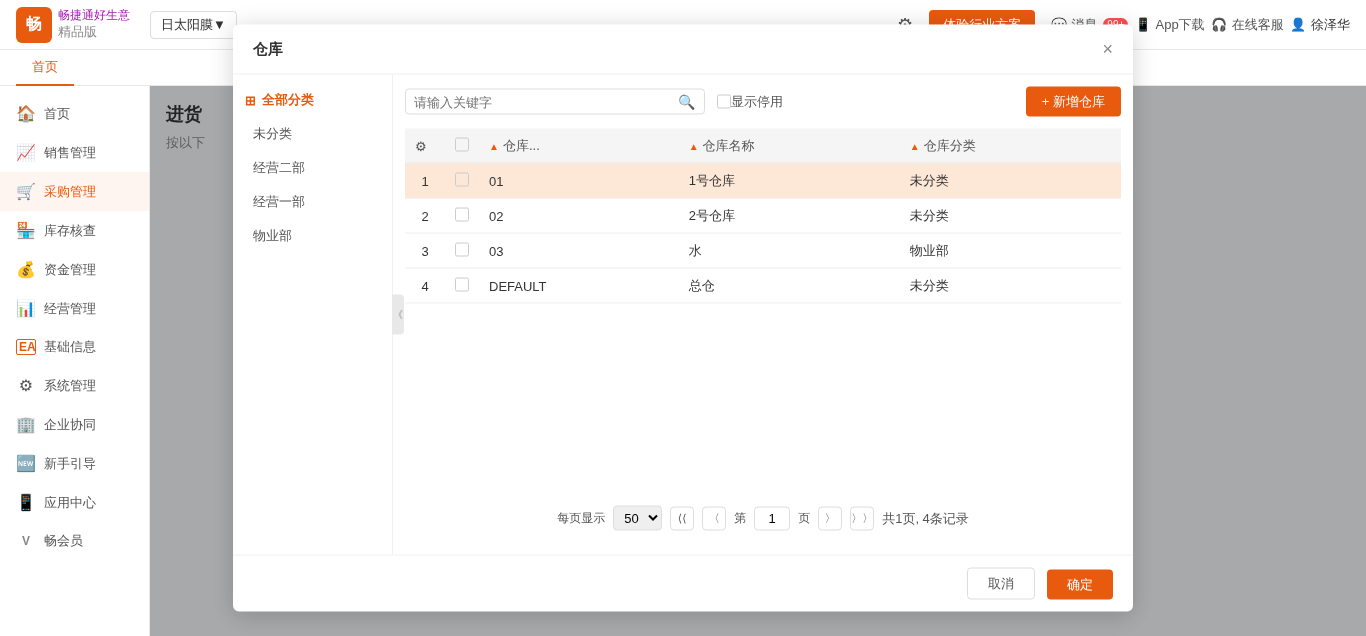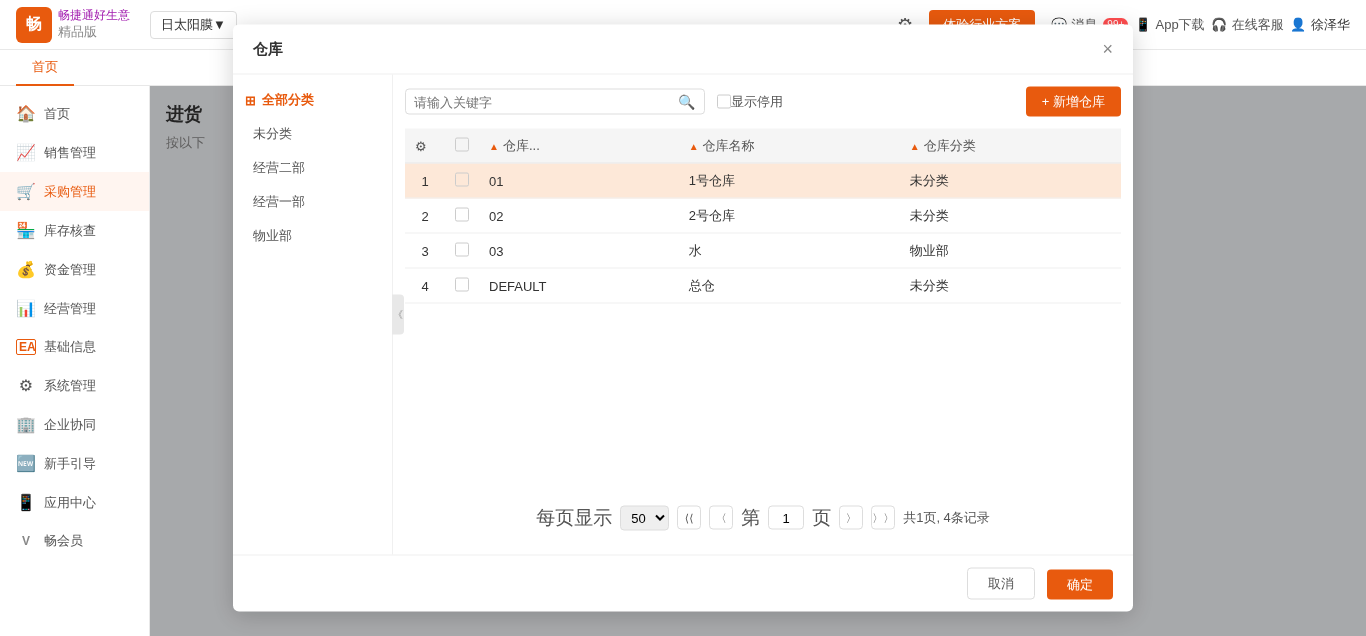--- a/index.html
+++ b/index.html
@@ -199,21 +199,21 @@
     .col-check { width: 32px; text-align: center; }
     .col-num { width: 40px; text-align: center; }
     .th-sort { display: flex; align-items: center; gap: 4px; }
     .sort-icon { color: #e85a0e; font-size: 10px; }
 
     
     .pagination {
       display: flex; align-items: center; justify-content: center;
       gap: 8px; padding: 12px 0; margin-top: auto;
     }
-    .page-label { color: #555; font-size: 19px; }
+    .page-label { color: #555; font-size: 12px; }
     .page-select {
       border: 1px solid #ddd; border-radius: 4px;
       padding: 3px 6px; font-size: 13px; cursor: pointer;
     }
     .page-btn {
       width: 24px; height: 24px; border: 1px solid #ddd; border-radius: 4px;
       display: flex; align-items: center; justify-content: center;
       cursor: pointer; color: #555; font-size: 11px; background: #fff;
     }
     .page-input {

